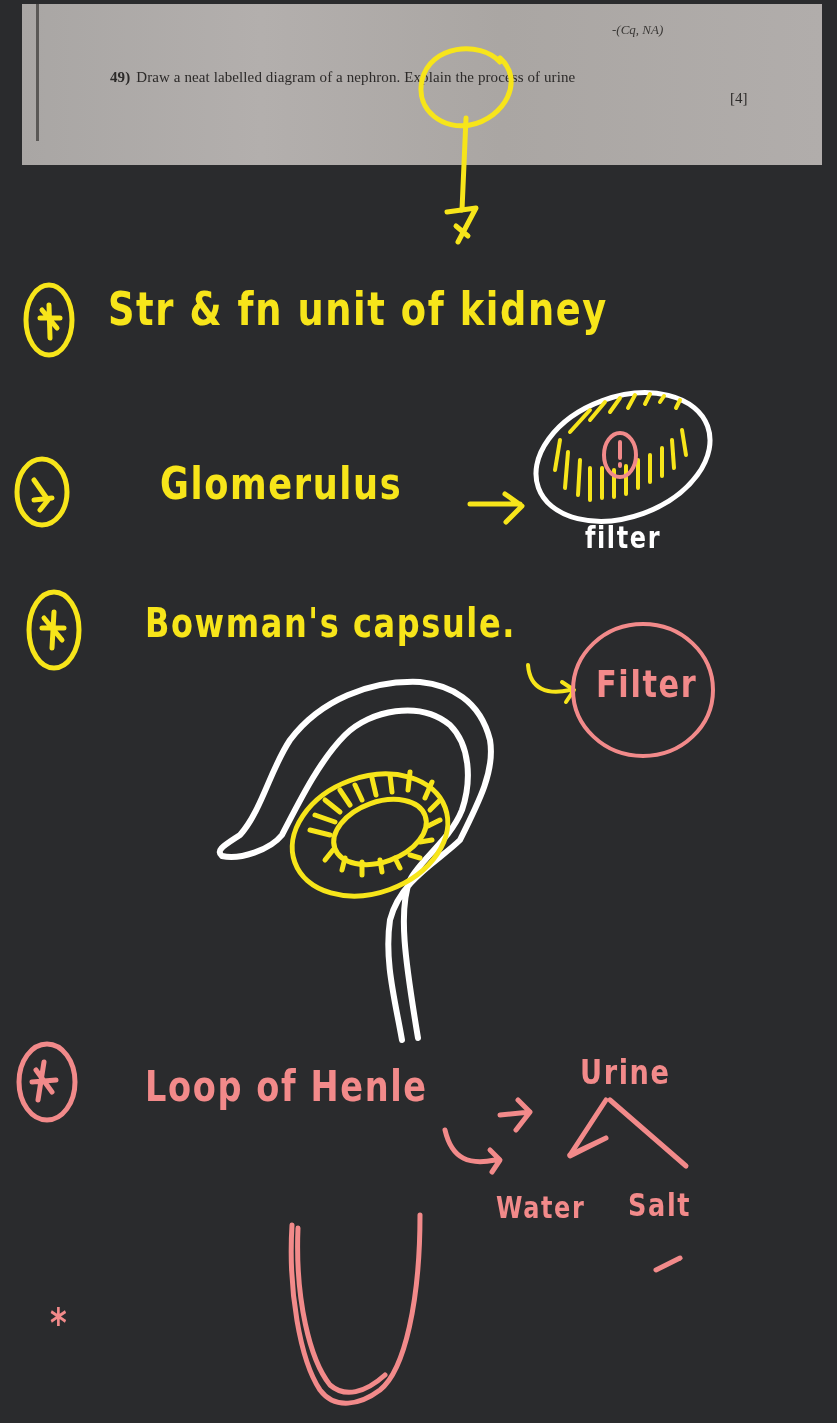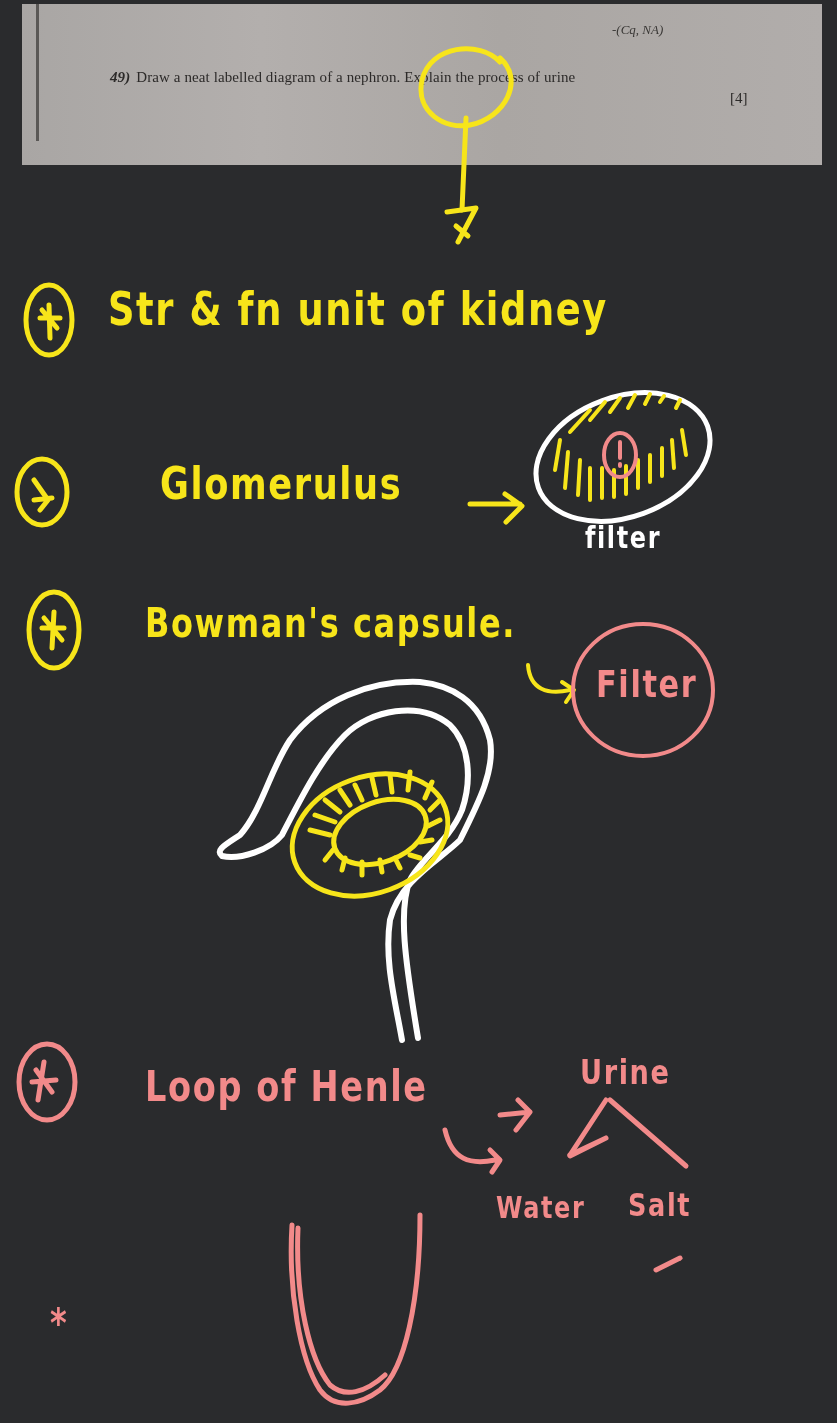--- a/index.html
+++ b/index.html
@@ -1,20 +1,20 @@
 <!DOCTYPE html>
 <html><head>
 <meta charset="utf-8">
 <style>
   html,body{margin:0;padding:0;}
   body{width:837px;height:1423px;background:#2a2b2d;position:relative;overflow:hidden;font-family:"Liberation Sans",sans-serif;}
   .photo{position:absolute;left:22px;top:4px;width:800px;height:161px;background:linear-gradient(90deg,#a9a6a4 0%,#b3afad 30%,#aaa6a3 60%,#b1adab 100%);}
   .photo .edge{position:absolute;left:14px;top:0;width:3px;height:137px;background:#5a5856;}
   .q{position:absolute;left:110px;top:66px;font-family:"Liberation Serif",serif;font-size:15px;color:#2c2a29;line-height:22px;letter-spacing:0.1px;}
-  .q .num{font-weight:bold;margin-right:6px;font-style:italic;}
+  .q .num{font-weight:bold;margin-right:6px;}
   .q .line2{padding-left:34px;display:block;}
   .marks{position:absolute;left:730px;top:90px;font-family:"Liberation Serif",serif;font-size:15px;color:#2c2a29;}
   .scribble{position:absolute;left:590px;top:18px;font-family:"Liberation Serif",serif;font-style:italic;font-size:13px;color:#3a3836;}
   .hw{position:absolute;font-family:"DejaVu Sans",sans-serif;font-weight:bold;letter-spacing:2px;transform:scaleX(0.8);transform-origin:left center;}
   .y{color:#f7e51a;}
   .p{color:#f28a8a;}
   .w{color:#ffffff;}
   svg.overlay{position:absolute;left:0;top:0;width:837px;height:1423px;pointer-events:none;}
 </style>
 </head>

